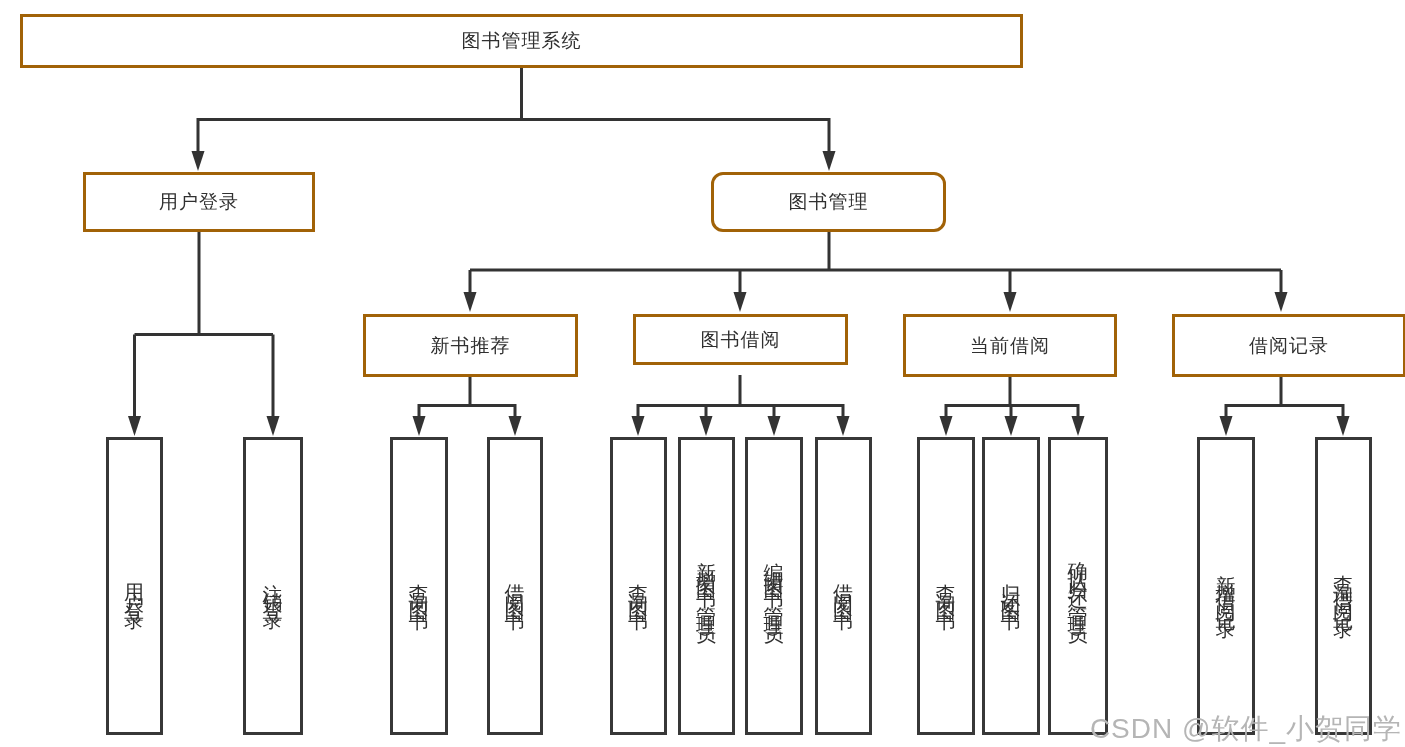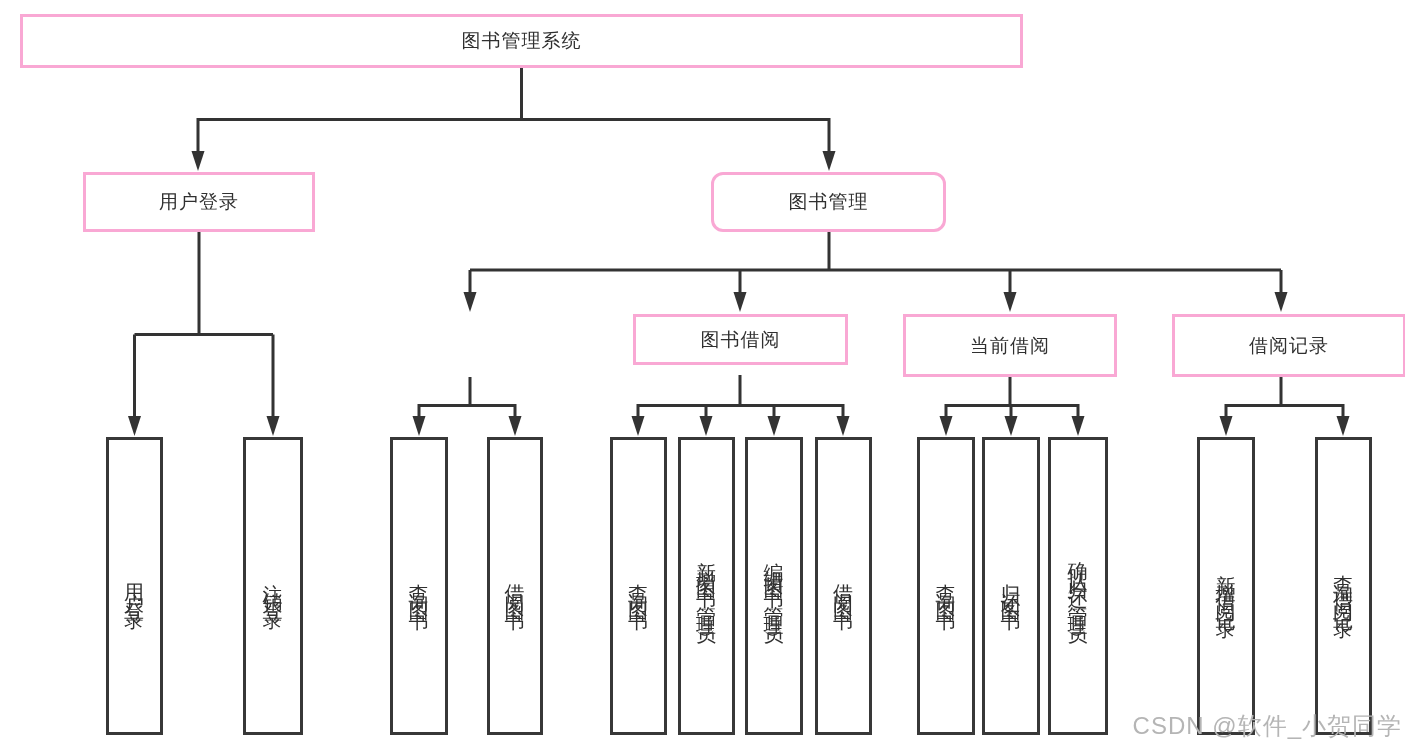--- a/index.html
+++ b/index.html
@@ -18,21 +18,21 @@
   #connectors {
     position: absolute;
     left: 0; top: 0;
     width: 1405px;
     height: 747px;
     z-index: 1;
   }
   .hbox {
     position: absolute;
     box-sizing: border-box;
-    border: 3px solid #f9a8d4;
+    border: 3px solid #a16207;
     background: #ffffff;
     display: flex;
     align-items: center;
     justify-content: center;
     font-size: 19px;
     letter-spacing: 1px;
     color: #303030;
     z-index: 2;
   }
   .vbox {
@@ -53,21 +53,21 @@
     font-size: 20px;
     letter-spacing: 9px;
     color: #303030;
     line-height: 1;
     white-space: nowrap;
   }
   .watermark {
     position: absolute;
     top: 710px;
     right: 3px;
-    font-size: 24px;
+    font-size: 28px;
     letter-spacing: 1px;
     color: #b5b5b5;
     z-index: 5;
     white-space: nowrap;
   }
 </style>
 </head>
 <body>
 
 <div id="canvas">
@@ -117,20 +117,21 @@
       <polygon points="1219.5,416 1232.5,416 1226,436"></polygon>
       <polygon points="1336.5,416 1349.5,416 1343,436"></polygon>
     </g>
   </svg>
 
   <div class="hbox" style="left:20px; top:14px; width:1003px; height:54px;">图书管理系统</div>
 
   <div class="hbox" style="left:83px; top:172px; width:232px; height:60px;">用户登录</div>
   <div class="hbox" style="left:711px; top:172px; width:235px; height:60px;border-radius:12px;">图书管理</div>
 
+  <div class="hbox" style="left:363px; top:314px; width:215px; height:63px;">新书推荐</div>
   <div class="hbox" style="left:633px; top:314px; width:215px; height:51px;font-family:Liberation Mono, monospace;">图书借阅</div>
   <div class="hbox" style="left:903px; top:314px; width:214px; height:63px;font-family:Liberation Mono, monospace;">当前借阅</div>
   <div class="hbox" style="left:1172px; top:314px; width:234px; height:63px;">借阅记录</div>
 
   <div class="vbox" style="left:106px; width:57px;">
     <span>用户登录</span>
   </div>
   <div class="vbox" style="left:243px; width:60px;">
     <span>注销登录</span>
   </div>

